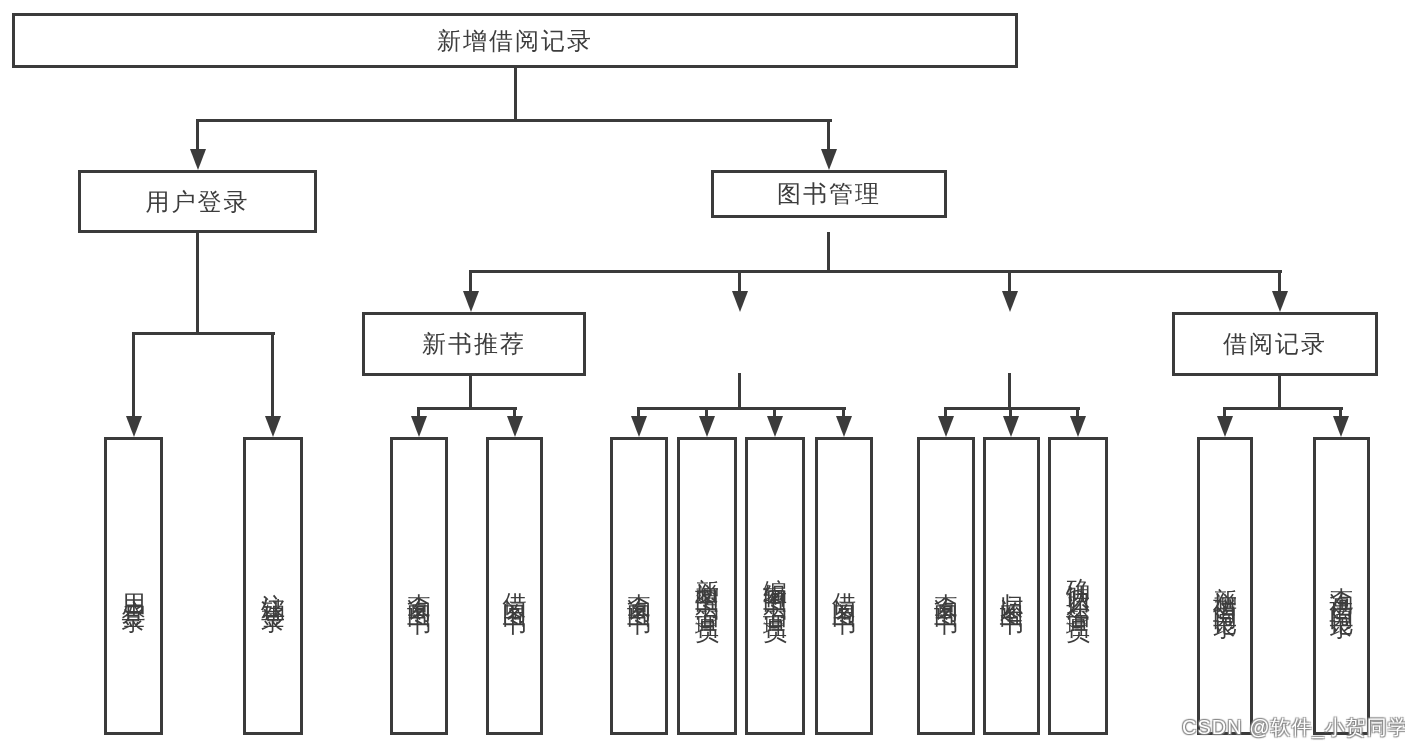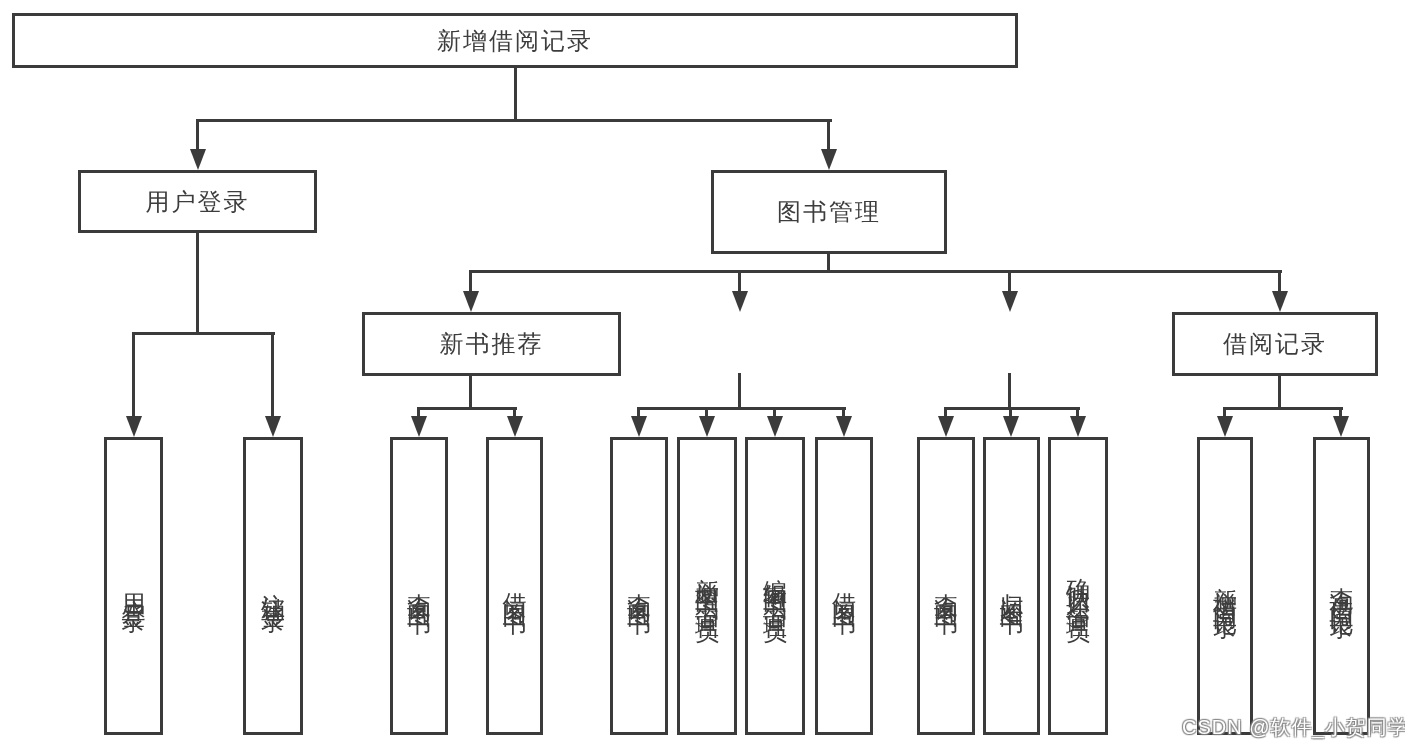--- a/index.html
+++ b/index.html
@@ -108,25 +108,25 @@
   <div class="vl" style="left:1339px;top:407px;height:12px"></div>
   <div class="arr" style="left:1333px;top:416px"></div>
 
   <div class="box" style="left:12px;top:13px;width:1006px;height:55px">
     <span>新增借阅记录</span>
   </div>
 
   <div class="box" style="left:78px;top:170px;width:239px;height:63px">
     <span>用户登录</span>
   </div>
-  <div class="box" style="left:711px;top:170px;width:236px;height:84px">
+  <div class="box" style="left:711px;top:170px;width:236px;height:48px">
     <span>图书管理</span>
   </div>
 
-  <div class="box" style="left:362px;top:312px;width:259px;height:64px">
+  <div class="box" style="left:362px;top:312px;width:224px;height:64px">
     <span>新书推荐</span>
   </div>
   <div class="box" style="left:1172px;top:312px;width:206px;height:64px">
     <span>借阅记录</span>
   </div>
 
   <div class="box leaf" style="left:104px;top:437px;width:59px;height:298px">
     <span class="vtext">用户登录</span>
   </div>
   <div class="box leaf" style="left:243px;top:437px;width:60px;height:298px">

